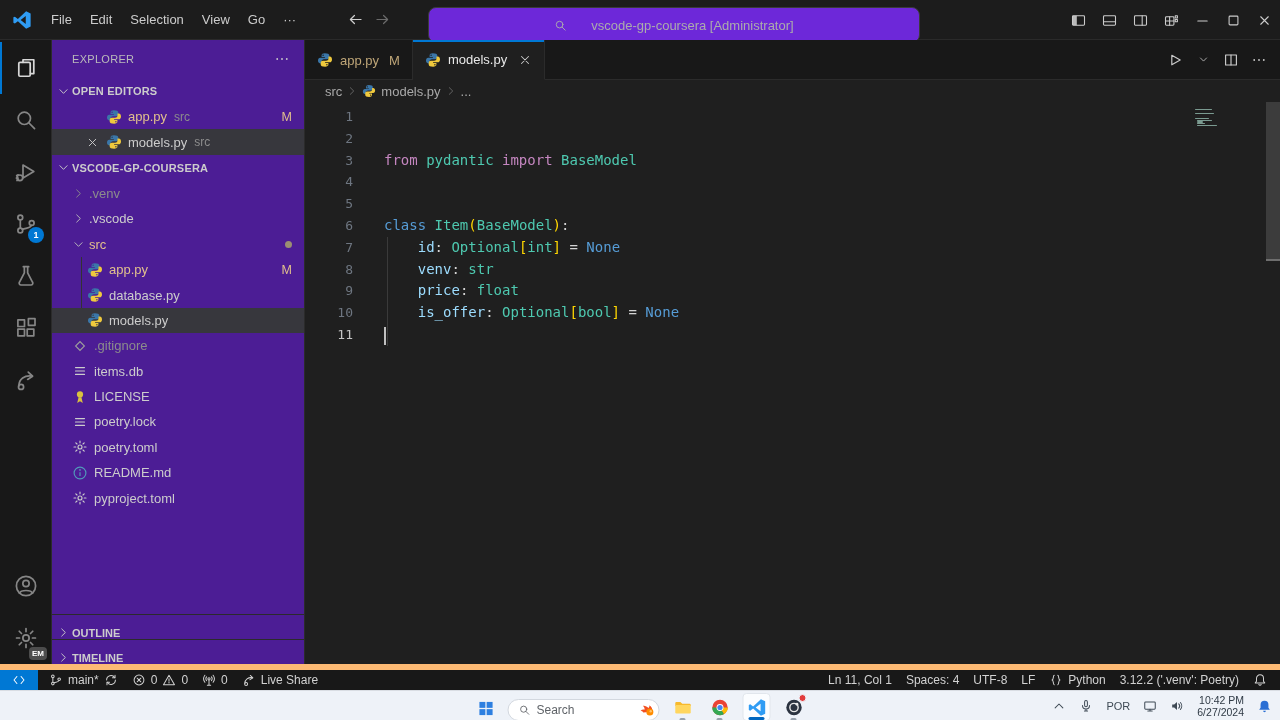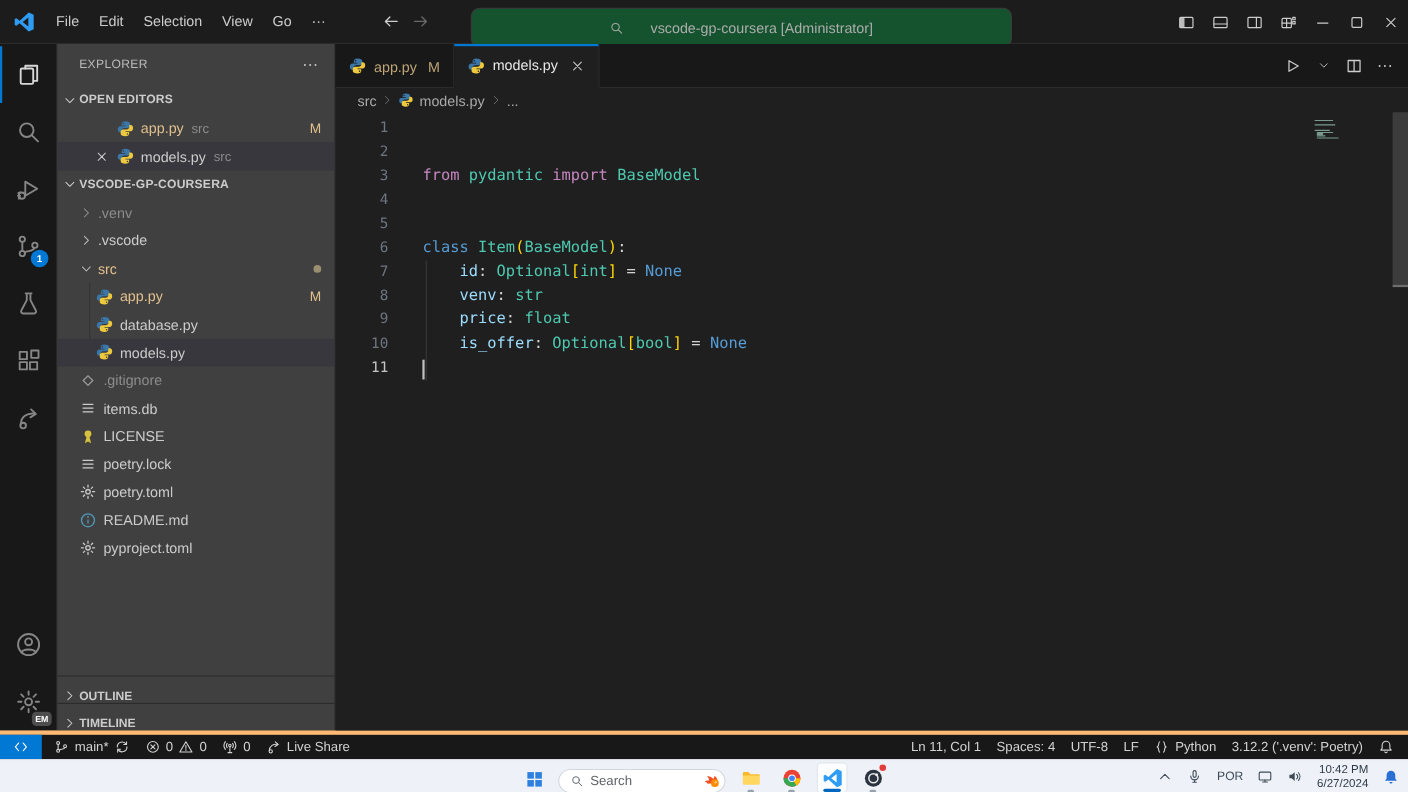--- a/index.html
+++ b/index.html
@@ -7,36 +7,36 @@
 body{font-family:"Liberation Sans",sans-serif;background:#1f1f1f;color:#ccc;display:flex;flex-direction:column;font-size:13px}
 svg{display:block}
 
 .titlebar{height:40px;background:#1c1c1c;border-bottom:1px solid #2a2a2a;display:flex;align-items:center;position:relative;flex:none}
 .logo{width:20px;height:20px;margin:0 10px 0 12px}
 .menus{display:flex;align-items:center}
 .menu-item{padding:4px 9px;color:#cccccc;border-radius:4px;font-size:13px;cursor:default}
 .nav{display:flex;align-items:center;margin-left:42px;gap:10px;color:#cfcfcf}
 .nav .dis{color:#6b6b6b}
 .nav svg{width:17px;height:17px}
-.cc{position:absolute;left:428px;top:7px;width:492px;height:36px;background:#14532d;border:1px solid #3b3b3b;border-radius:8px;display:flex;align-items:center;justify-content:center;gap:24px;color:#acacac;font-size:13px}
+.cc{position:absolute;left:428px;top:7px;width:492px;height:36px;background:#6d28d9;border:1px solid #3b3b3b;border-radius:8px;display:flex;align-items:center;justify-content:center;gap:24px;color:#acacac;font-size:13px}
 .cc svg{width:13px;height:13px}
 .winctl{position:absolute;right:0;top:0;height:40px;display:flex;align-items:center}
 .winbtn{width:31px;height:40px;display:flex;align-items:center;justify-content:center;color:#cccccc}
 .winbtn svg{width:15px;height:15px}
 
 .main{flex:1;display:flex;min-height:0}
 .activitybar{width:52px;background:#181818;border-right:1px solid #2b2b2b;display:flex;flex-direction:column;align-items:center;flex:none;padding-top:2px}
 .ab-item{width:51px;height:52px;display:flex;align-items:center;justify-content:center;color:#868686;position:relative}
 .ab-item svg{width:24px;height:24px}
 .ab-item.active{color:#d7d7d7;box-shadow:inset 2px 0 0 #0078d4}
 .ab-badge{position:absolute;right:7px;bottom:7px;min-width:16px;height:16px;border-radius:8px;background:#0078d4;color:#fff;font-size:9px;display:flex;align-items:center;justify-content:center;font-weight:bold}
 .ab-badge.em{background:#4d4d4d;border-radius:4px;font-size:8px;padding:0 3px;right:4px;bottom:4px;height:13px;min-width:0}
 .ab-spacer{flex:1}
 
-.sidebar{width:253px;background:#404040;border-right:1px solid #2b2b2b;display:flex;flex-direction:column;flex:none;font-size:13px}
+.sidebar{width:253px;background:#4c1d95;border-right:1px solid #2b2b2b;display:flex;flex-direction:column;flex:none;font-size:13px}
 .sb-header{height:38px;display:flex;align-items:center;padding:0 14px 0 20px;font-size:11px;color:#bbbbbb;letter-spacing:.3px;flex:none}
 .sb-header .more{margin-left:auto;color:#cccccc}
 .sb-header svg{width:16px;height:16px}
 .sec-header{height:26px;display:flex;align-items:center;font-weight:bold;font-size:11px;color:#cccccc;padding-left:3px;letter-spacing:.2px}
 .sec-header .tw{width:17px;display:flex;justify-content:center;color:#cccccc}
 .sec-header svg{width:13px;height:13px}
 .rows{position:relative}
 .row{height:25.4px;display:flex;align-items:center;padding:0 12px 0 20px;position:relative;white-space:nowrap}
 .row.child{padding-left:35px}
 .row.selected{background:#37373d}
@@ -83,21 +83,21 @@
 .cline .ln{width:48px;flex:none;text-align:right;color:#6e7681;font-size:13px}
 .cline.active .ln{color:#c6c6c6}
 .cline .lc{padding-left:31px;white-space:pre;position:relative}
 .tk-kw{color:#C586C0}.tk-type{color:#4EC9B0}.tk-ctrl{color:#569CD6}.tk-var{color:#9CDCFE}.tk-pun{color:#d4d4d4}.tk-brk{color:#FFD700}
 .cursor{display:inline-block;width:1.5px;height:18px;background:#c0c0c0;vertical-align:text-bottom;margin-bottom:-3px}
 .iguide{position:absolute;left:82px;top:134.8px;height:109px;width:1px;background:#3a3a3a}
 .minimap{position:absolute;top:7px;left:890px;width:44px}
 .mbar{position:absolute;height:1.4px;background:rgba(145,185,172,.8);border-radius:1px}
 .sthumb{position:absolute;right:0;top:-7px;width:14px;height:166px;background:rgba(121,121,121,.32);border-bottom:2px solid rgba(170,170,170,.45)}
 
-.statusbar{height:26px;background:#181818;border-top:4px solid #fdba74;display:flex;align-items:flex-start;font-size:12px;color:#d2d2d2;flex:none}
+.statusbar{height:26px;background:#181818;border-top:6px solid #fdba74;display:flex;align-items:flex-start;font-size:12px;color:#d2d2d2;flex:none}
 .st-item{height:100%;display:flex;align-items:center;gap:5px;padding:0 7px}
 .st-item svg{width:14px;height:14px}
 .st-item.accent{background:#0078d4;color:#fff;width:38px;justify-content:center;margin-right:4px}
 .st-right{margin-left:auto;display:flex;height:100%;padding-right:6px}
 
 .taskbar{height:30px;background:#eef2f8;border-top:1px solid #d9dde3;position:relative;flex:none;color:#3f4a55}
 .tk-center{position:absolute;left:50%;top:0;height:30px;transform:translateX(-50%);display:flex;align-items:flex-end;gap:9px}
 .tk-start{width:26px;height:26px;display:flex;align-items:center;justify-content:center}
 .tk-start svg{width:17px;height:17px}
 .searchpill{width:152px;height:22px;background:#fff;border:1px solid #d3d8df;border-radius:11px;display:flex;align-items:center;padding:0 3px 0 10px;gap:6px;color:#5f6368;font-size:12px}

